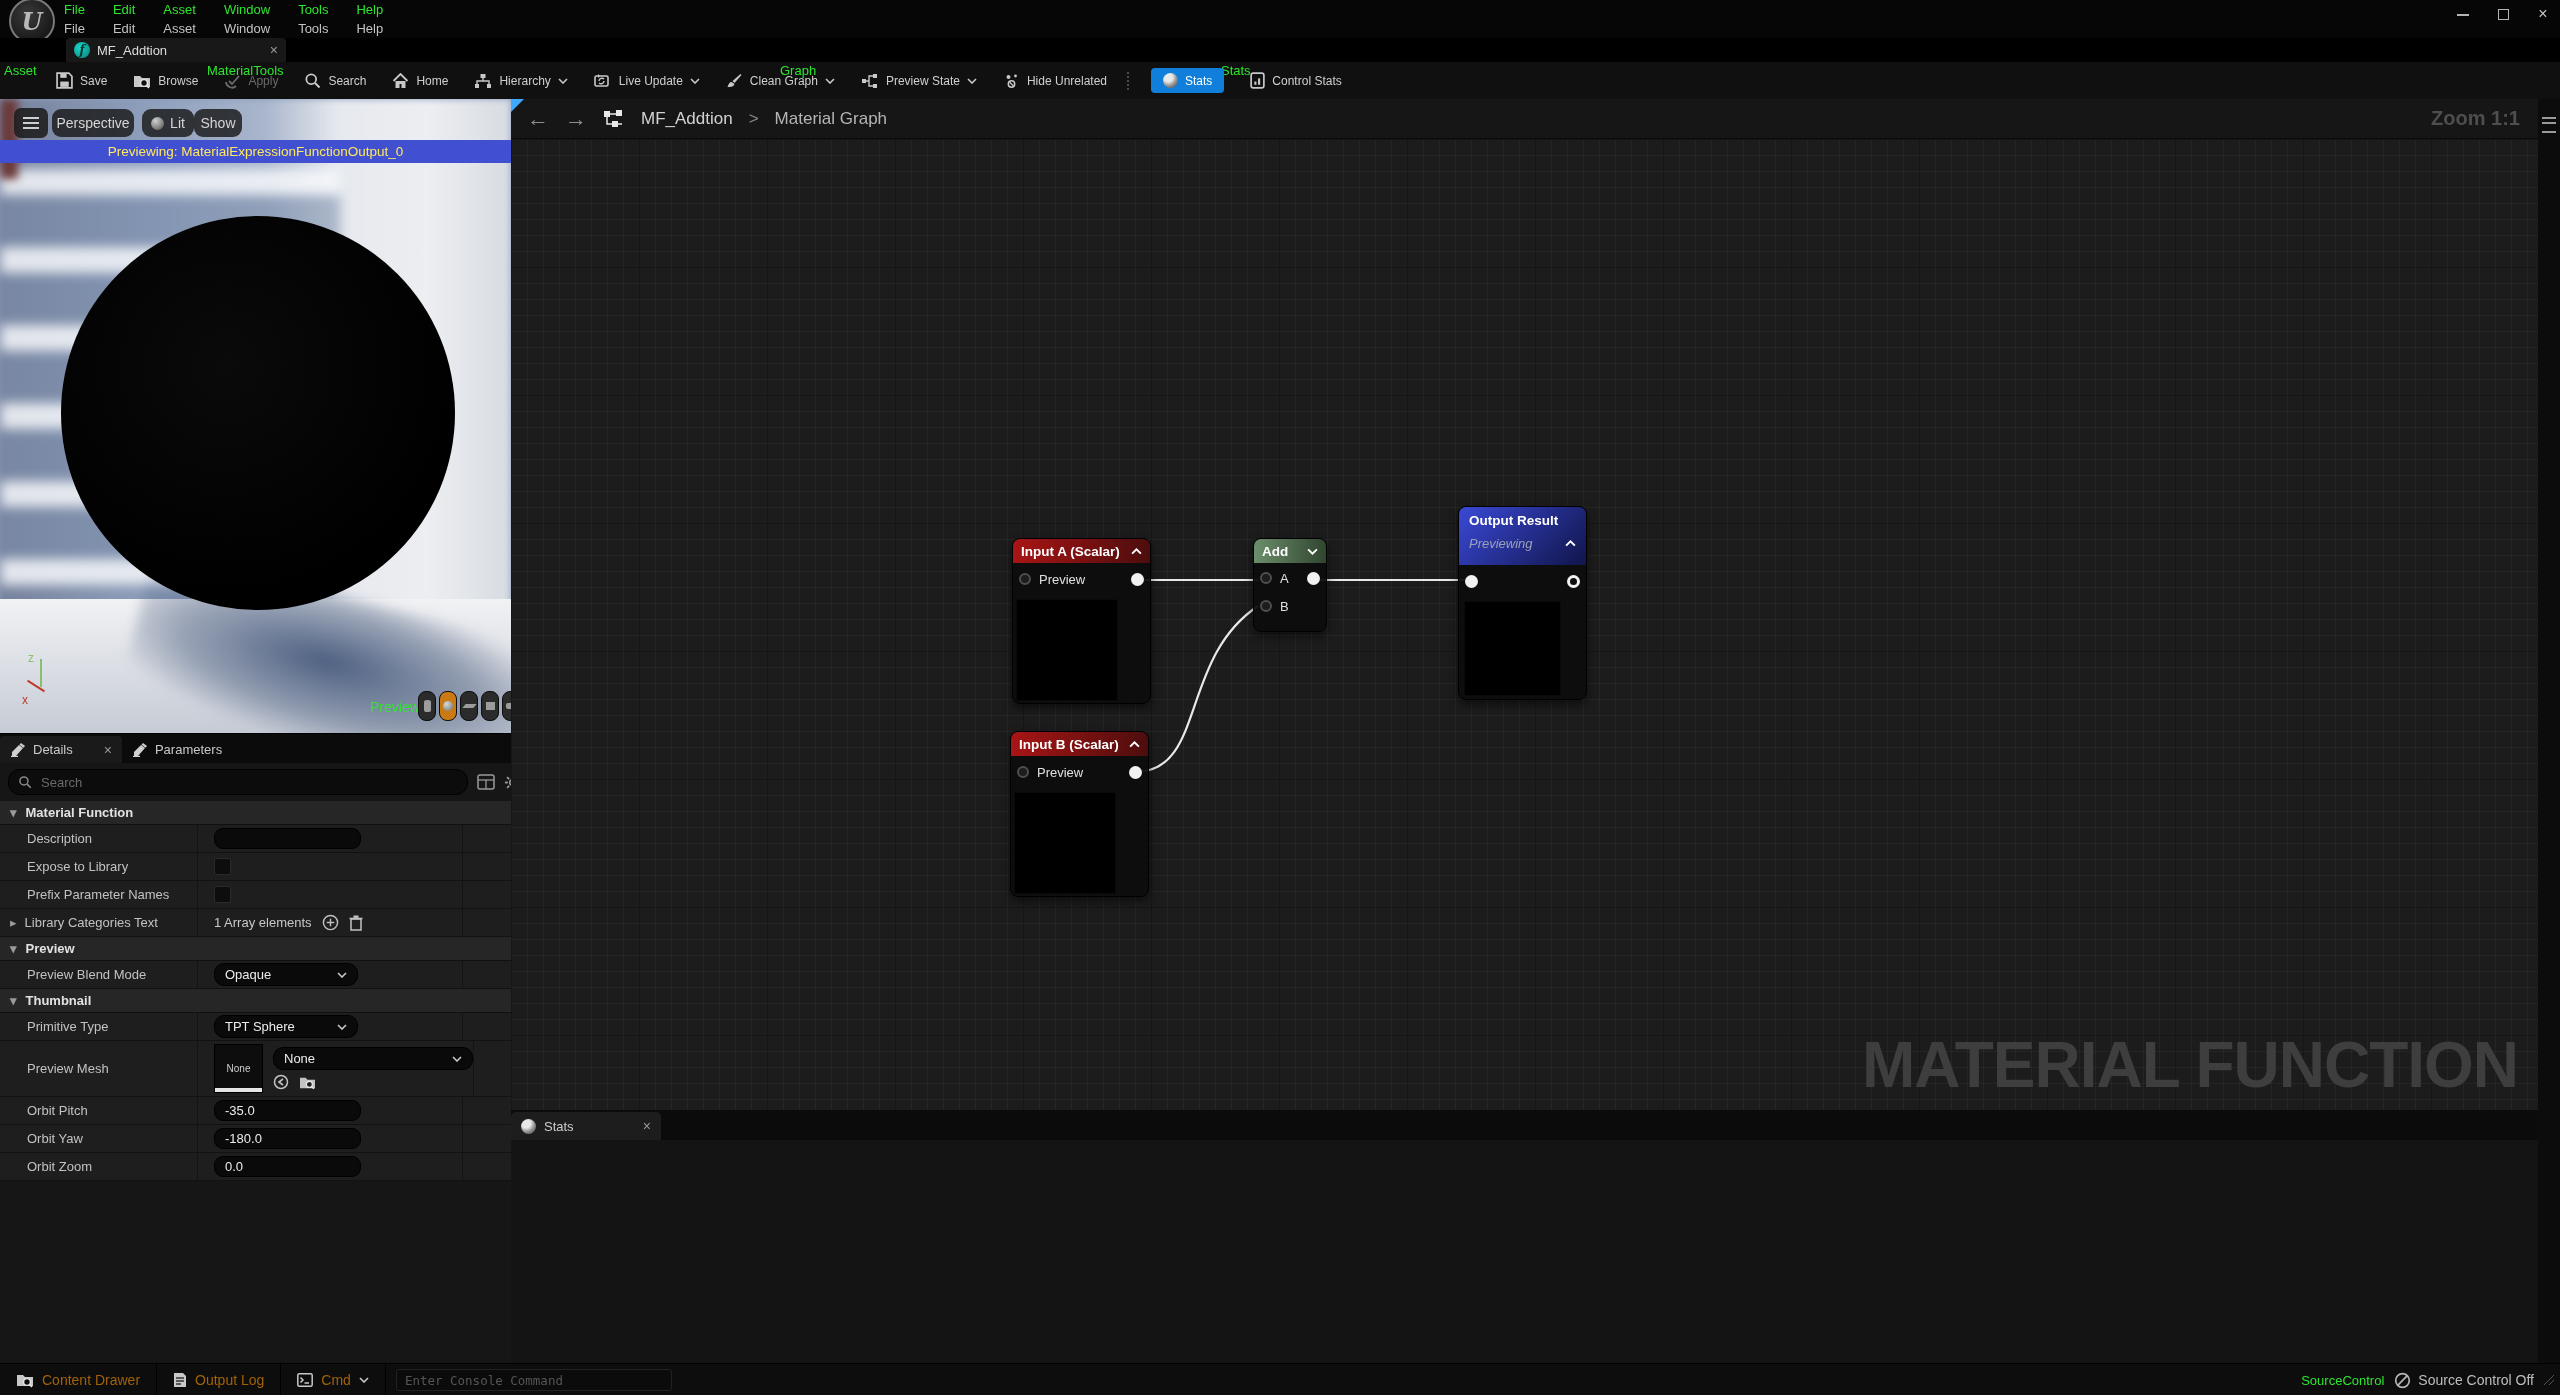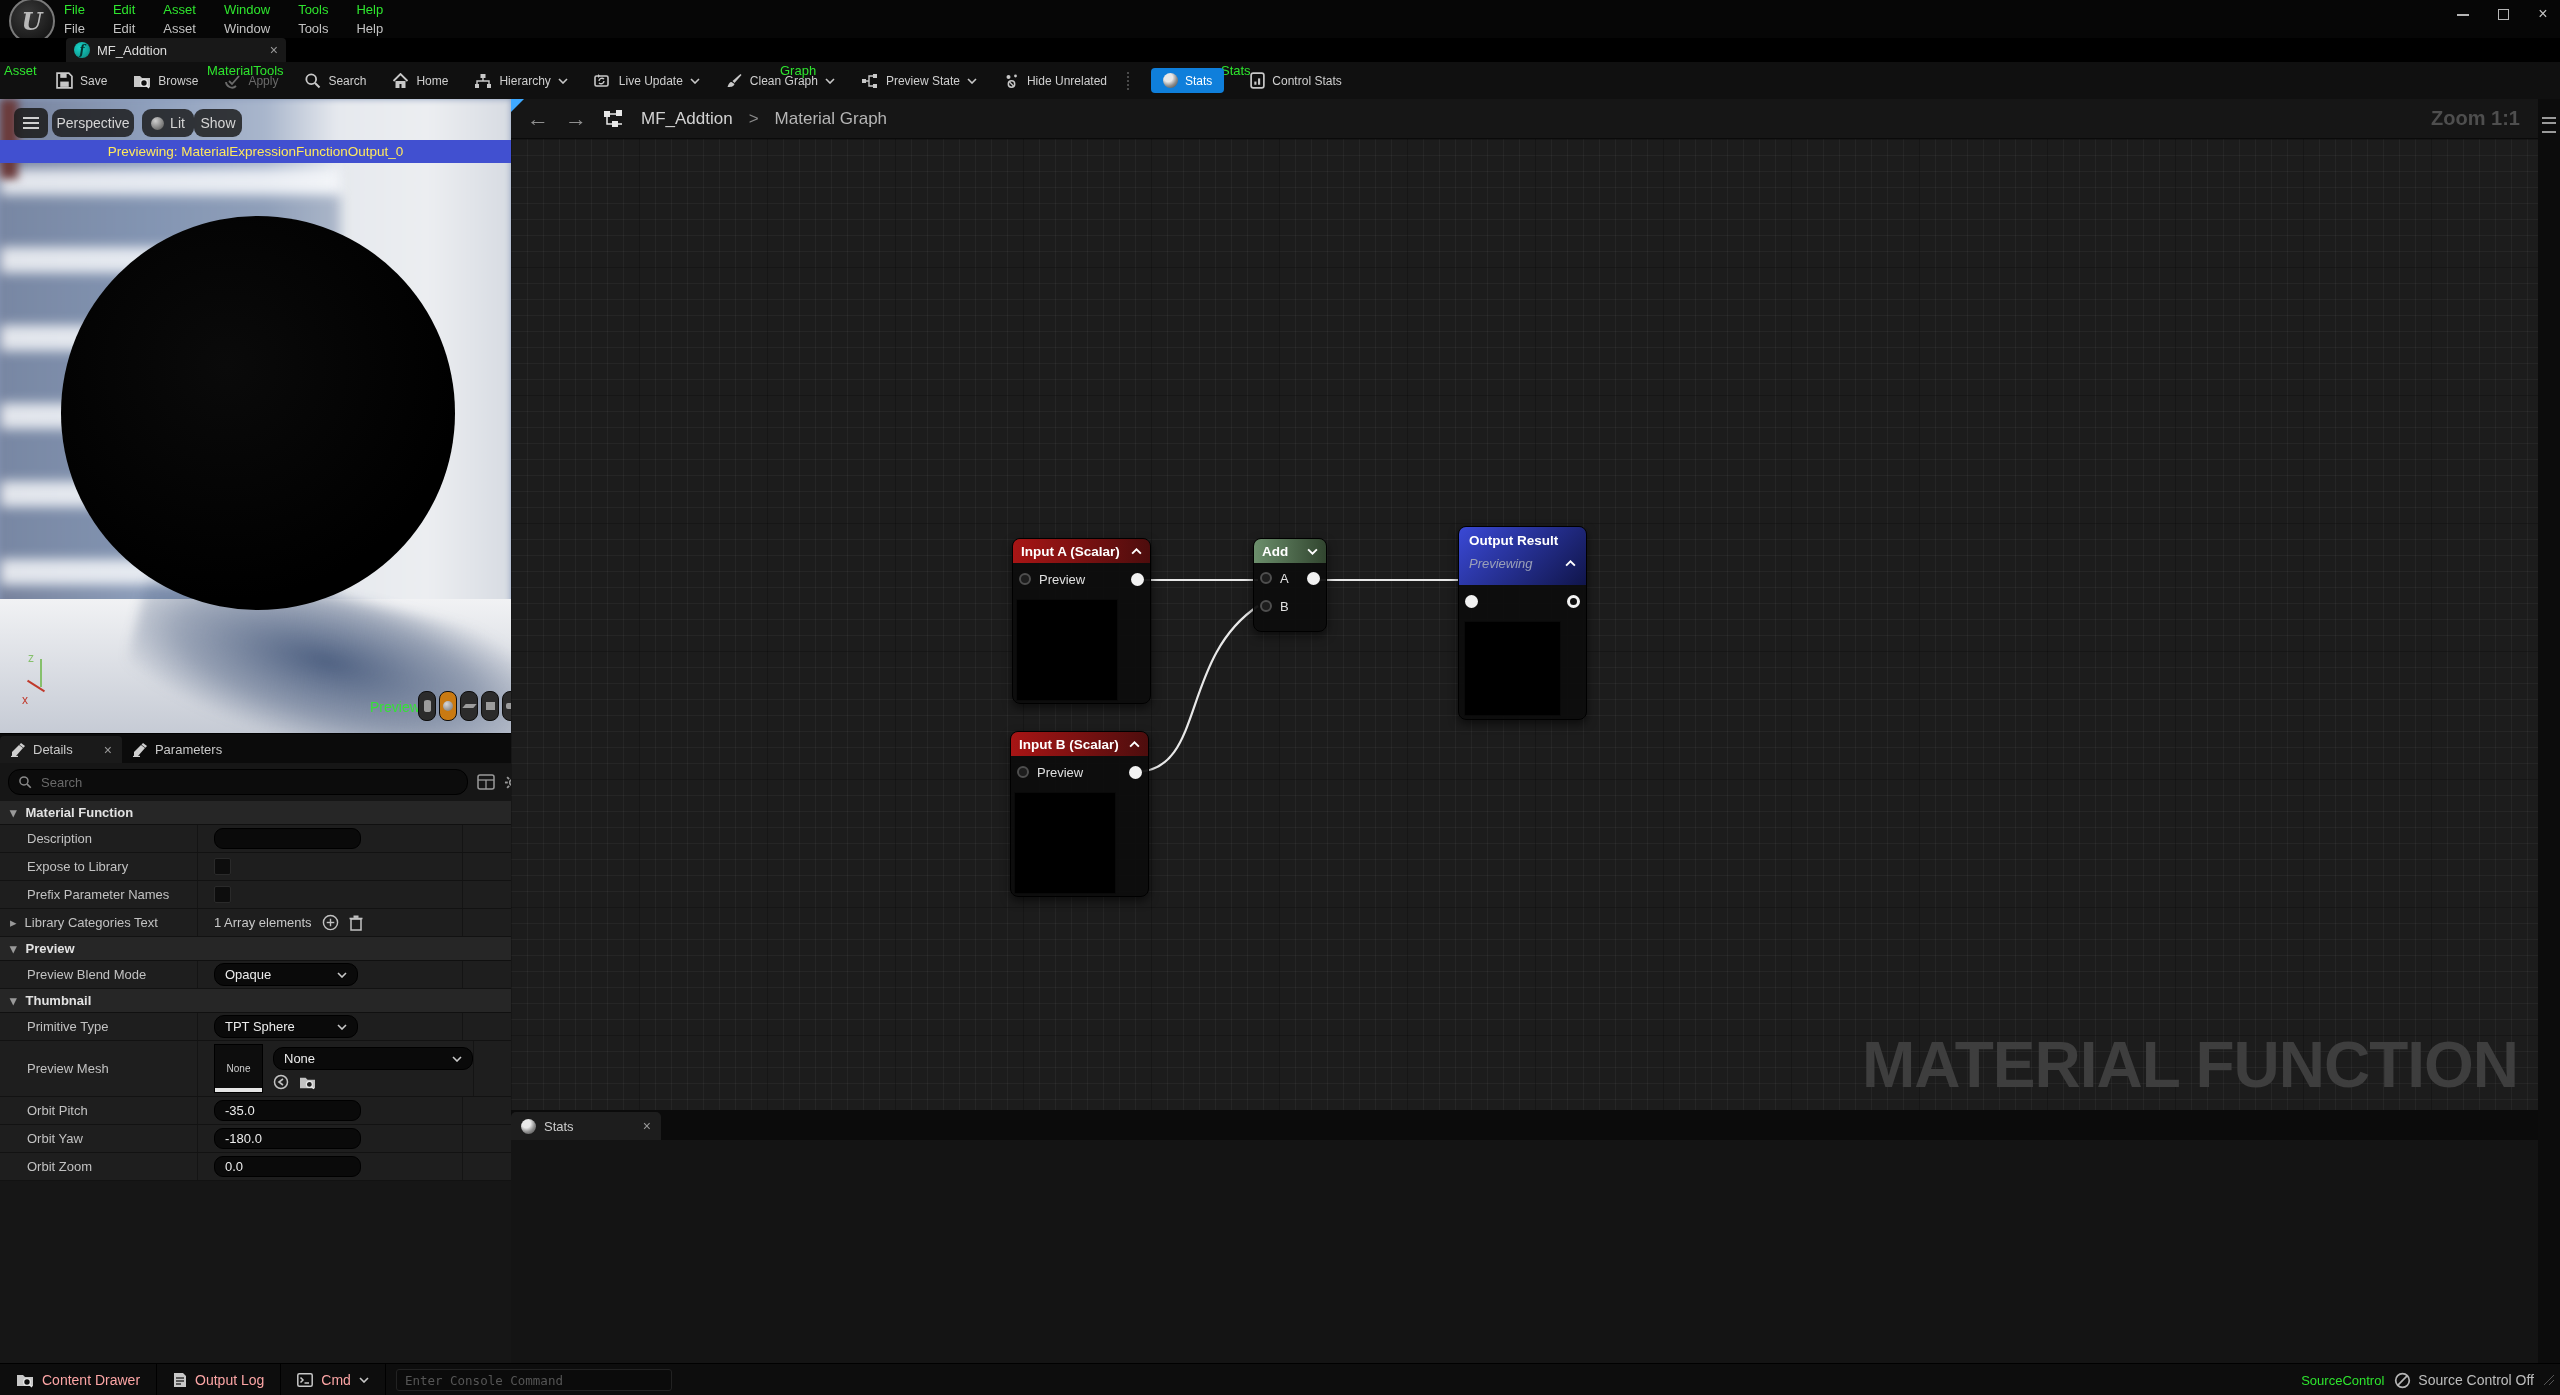--- a/index.html
+++ b/index.html
@@ -165,21 +165,21 @@
 
   
   #palettestrip{position:absolute;left:2538px;top:99px;width:22px;height:1264px;background:#0c0c0c;}
   .pal-icon{position:absolute;left:4px;top:18px;width:14px;height:12px;
      border-top:2px solid #9a9a9a;border-bottom:2px solid #9a9a9a;}
   .pal-icon::after{content:"";display:block;margin-top:3px;height:2px;background:#9a9a9a;}
 
   
   #statusbar{position:absolute;left:0;top:1363px;width:2560px;height:32px;background:#0d0d0d;border-top:1px solid #000;
      display:flex;align-items:center;}
-  .sb-btn{display:flex;align-items:center;gap:8px;padding:0 16px;height:32px;border-right:1px solid #000;color:#fca5a5;font-size:14px;}
+  .sb-btn{display:flex;align-items:center;gap:8px;padding:0 16px;height:32px;border-right:1px solid #000;color:#a16207;font-size:14px;}
   .console{margin-left:10px;width:258px;height:20px;background:#0b0b0b;border:1px solid #222;border-radius:3px;
      color:#cfcfcf;font-family:"DejaVu Sans Mono",monospace;font-size:12.5px;padding:0 8px;outline:none;}
   .console::placeholder{color:#555;}
   .sb-right{margin-left:auto;display:flex;align-items:center;gap:10px;padding-right:6px;position:relative;}
   .sc-overlay{color:#2ee52e;font-size:13px;}
   .sc-off{display:flex;align-items:center;gap:7px;color:#bdbdbd;font-size:14px;}
   .grip{width:10px;height:10px;background:
      linear-gradient(135deg,transparent 0 46%,#555 46% 54%,transparent 54% 72%,#555 72% 80%,transparent 80%);}
   svg{flex:none;}
 </style>
@@ -656,21 +656,21 @@
           <span class="pin-in"></span>
           <span>A</span>
           <span class="pin-out"></span>
         </div>
         <div class="grow" style="height:26px">
           <span class="pin-in"></span>
           <span>B</span>
         </div>
       </div>
 
-      <div class="gnode" style="left:947px;top:387px;width:127px;height:192px">
+      <div class="gnode" style="left:947px;top:367px;width:127px;height:192px">
         <div class="ghead2">
           <div class="t">Output Result</div>
           <div class="sub">
             <span class="s">Previewing</span>
             <svg width="11" height="7" viewBox="0 0 10 6">
                 <path d="M1 5l4-4 4 4" fill="none" stroke="#fff" stroke-width="1.7"></path>
               </svg>
           </div>
         </div>
         <div class="grow">

